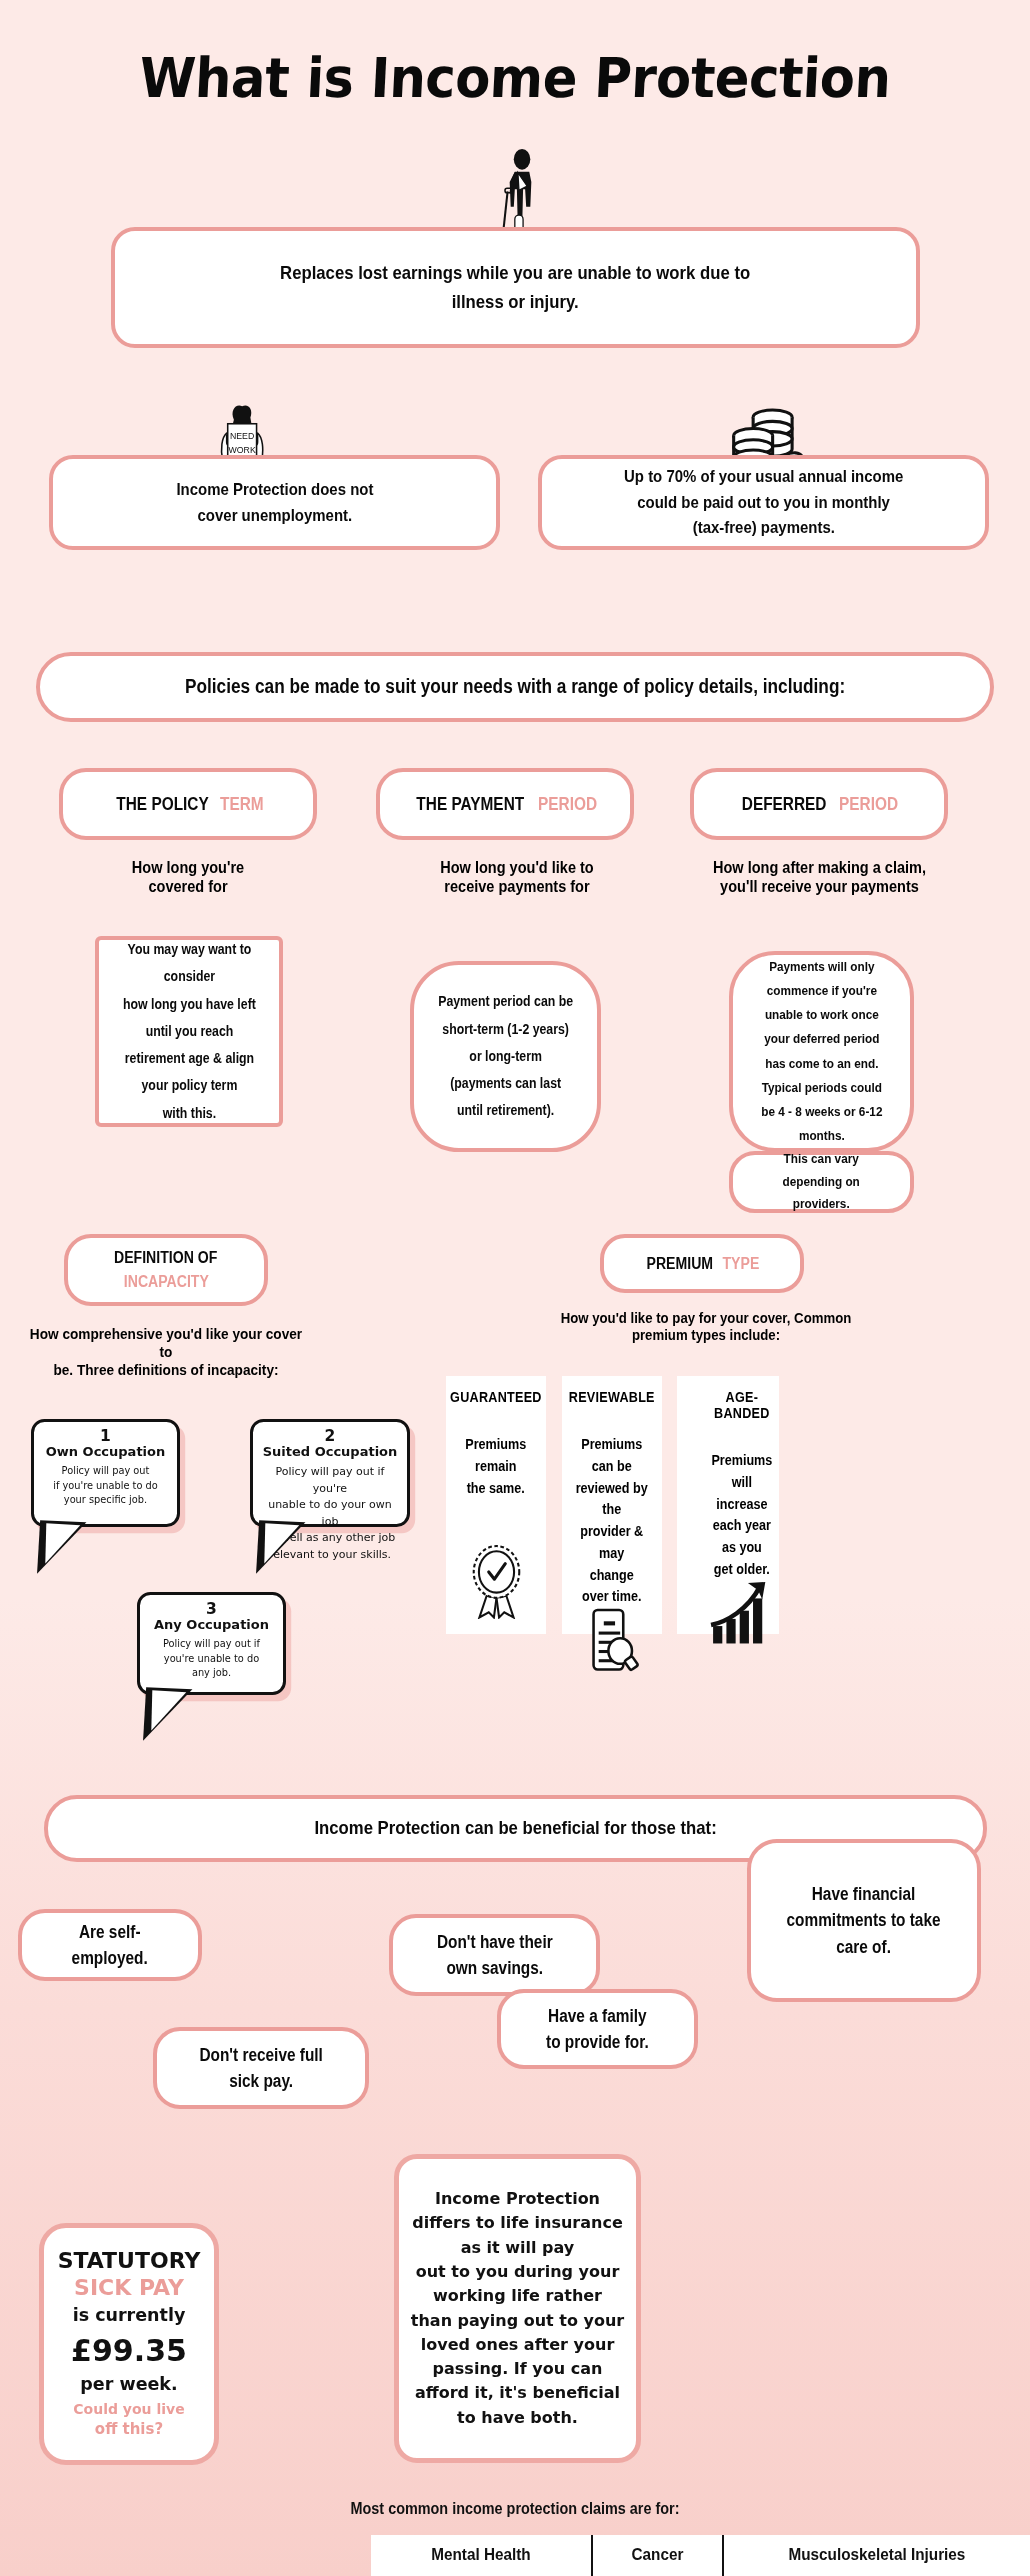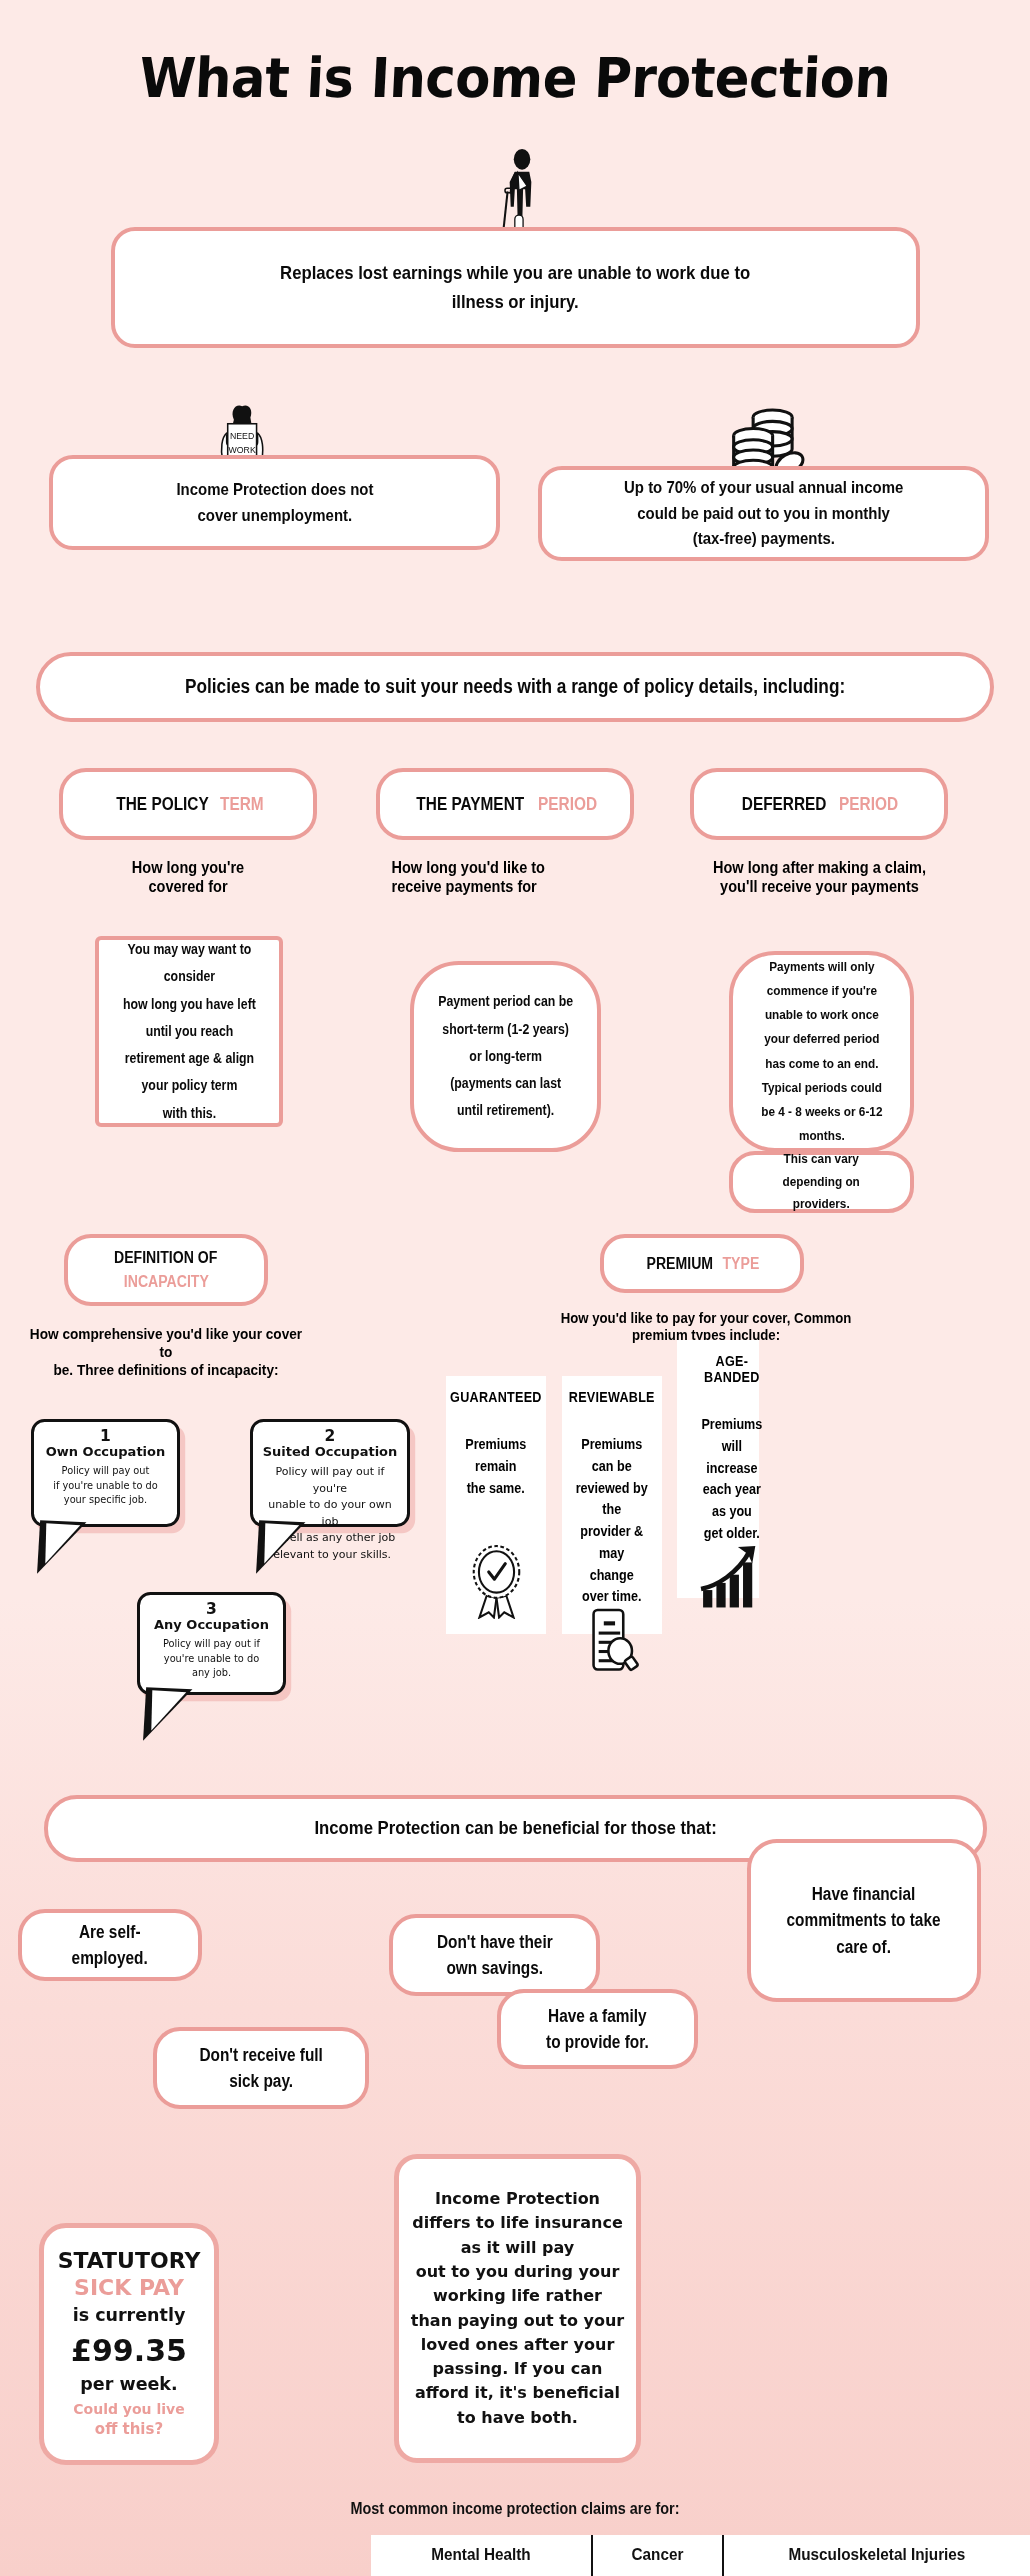--- a/index.html
+++ b/index.html
@@ -197,21 +197,21 @@
       <ellipse cx="100" cy="62" rx="38" ry="14"></ellipse>
       <ellipse cx="62" cy="56" rx="38" ry="14"></ellipse>
       <path d="M24 56 v62 a38 14 0 0 0 76 0 v-62"></path>
       <ellipse cx="62" cy="78" rx="38" ry="14"></ellipse>
       <ellipse cx="62" cy="98" rx="38" ry="14"></ellipse>
       <ellipse cx="62" cy="118" rx="38" ry="14"></ellipse>
       <ellipse cx="133" cy="110" rx="28" ry="18" transform="rotate(-28 133 110)"></ellipse>
     </g>
   </svg>
 
-  <div class="card" style="left:538px; top:466px; width:451px; height:95px;">
+  <div class="card" style="left:538px; top:455px; width:451px; height:95px;">
     <span class="cond" style="font-size:17px;">Up to 70% of your usual annual income</span>
     <span class="cond" style="font-size:17px;">could be paid out to you in monthly</span>
     <span class="cond" style="font-size:17px;">(tax-free) payments.</span>
   </div>
 
   <div class="card" style="left:36px; top:652px; width:958px; height:70px; border-radius:35px;">
     <span class="cond" style="font-size:19.6px;">Policies can be made to suit your needs with a range of policy details, including:</span>
   </div>
 
   <div class="card" style="left:59px; top:768px; width:258px; height:72px; border-radius:27px;">
@@ -224,21 +224,21 @@
     <span class="cond" style="font-size:16.5px;">How long you're</span>
     <span class="cond" style="font-size:16.5px;">covered for</span>
   </div>
 
   <div class="card" style="left:376px; top:768px; width:258px; height:72px; border-radius:27px;">
     <div>
       <span class="cond" style="font-size:17.5px; display:inline-block;">THE PAYMENT</span>
       <span class="cond pinktext" style="font-size:17.5px; display:inline-block;">PERIOD</span>
     </div>
   </div>
-  <div style="position:absolute; left:376px; top:858px; width:258px; ">
+  <div style="position:absolute; left:388px; top:858px; width:258px; text-align:center;">
     <span class="cond" style="font-size:16.5px;">How long you'd like to</span>
     <span class="cond" style="font-size:16.5px;">receive payments for</span>
   </div>
 
   <div class="card" style="left:690px; top:768px; width:258px; height:72px; border-radius:27px;">
     <div>
       <span class="cond" style="font-size:17.5px; display:inline-block;">DEFERRED</span>
       <span class="cond pinktext" style="font-size:17.5px; display:inline-block;">PERIOD</span>
     </div>
   </div>
@@ -366,21 +366,21 @@
         <rect x="28" y="46" width="42" height="6" fill="#111"></rect>
         <rect x="28" y="64" width="42" height="6" fill="#111"></rect>
         <rect x="28" y="82" width="42" height="6" fill="#111"></rect>
         <rect x="28" y="100" width="42" height="6" fill="#111"></rect>
         <ellipse cx="70" cy="84" rx="23" ry="25" fill="#fff" stroke="#111" stroke-width="5"></ellipse>
         <rect x="78" y="104" width="18" height="22" rx="4" transform="rotate(-35 78 104)" fill="#fff" stroke="#111" stroke-width="5"></rect>
       </svg>
     </div>
   </div>
 
-  <div class="panel" style="left:677px; top:1340px; width:82px; height:258px;padding-left:36px;">
+  <div class="panel" style="left:677px; top:1376px; width:102px; height:258px;padding-left:36px;">
     <div class="ph">AGE-BANDED</div>
     <div class="pb" style="white-space:pre-line;">Premiums will
 increase each year
 as you get older.</div>
     <div class="picon">
       <svg width="64" height="64" viewBox="0 0 125 125">
         <rect x="8" y="88" width="18" height="34" fill="#111"></rect>
         <rect x="34" y="74" width="18" height="48" fill="#111"></rect>
         <rect x="60" y="58" width="18" height="64" fill="#111"></rect>
         <rect x="86" y="34" width="18" height="88" fill="#111"></rect>

